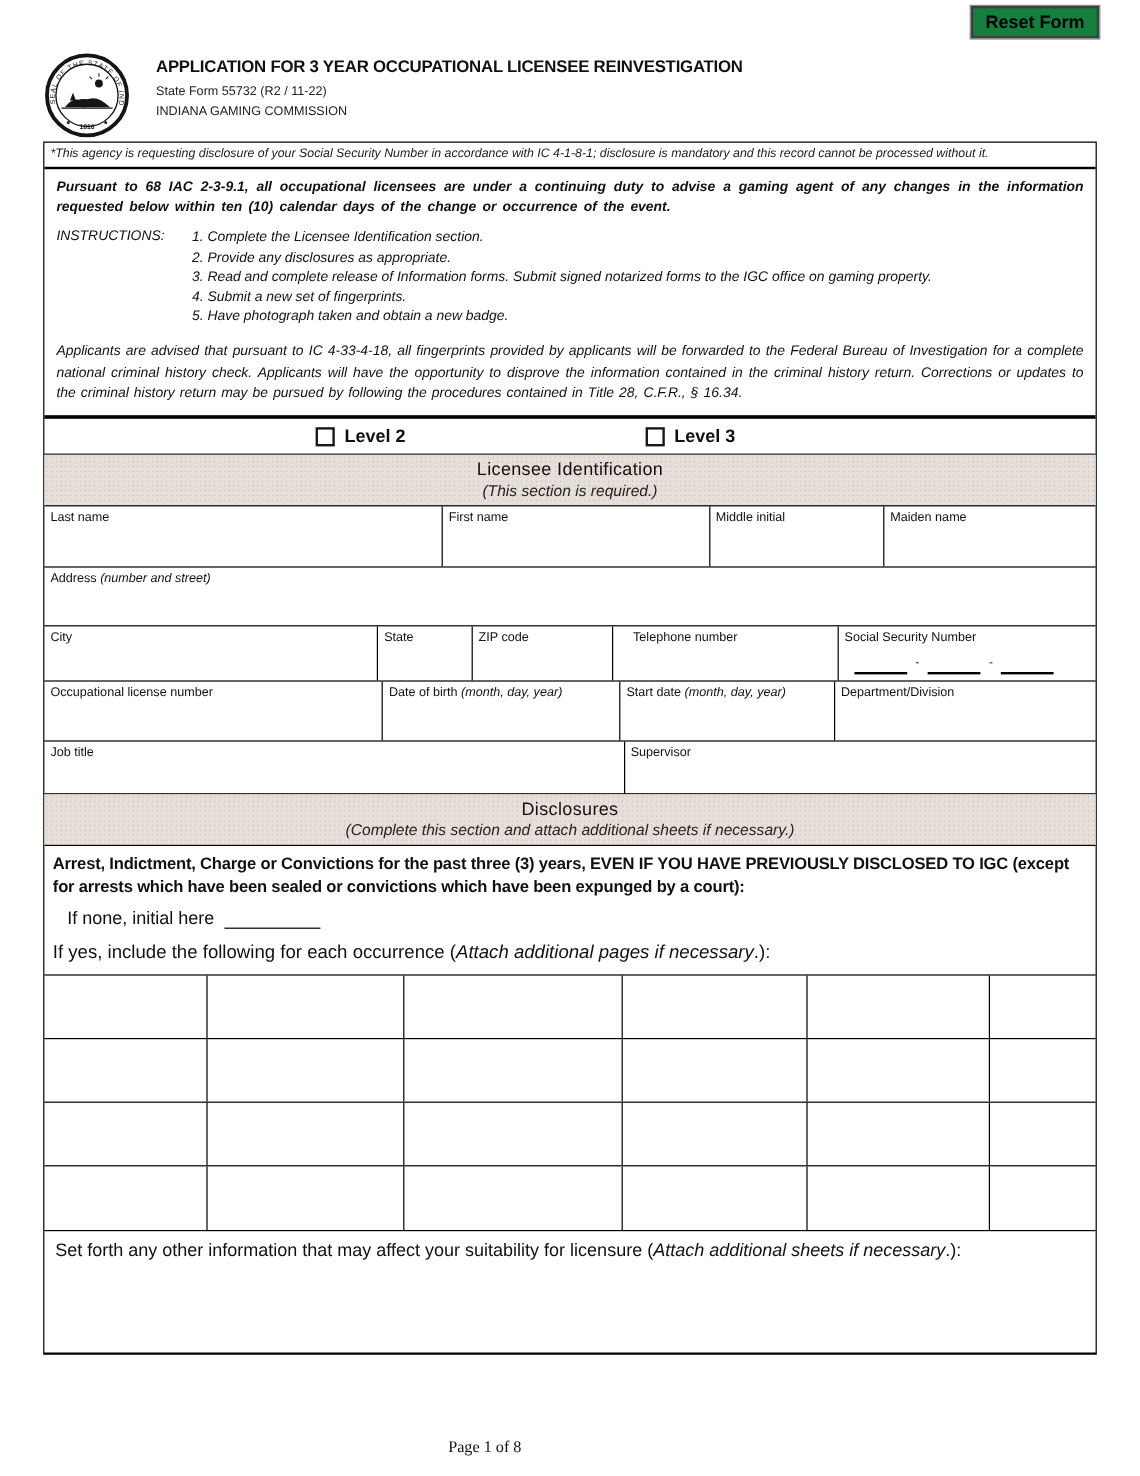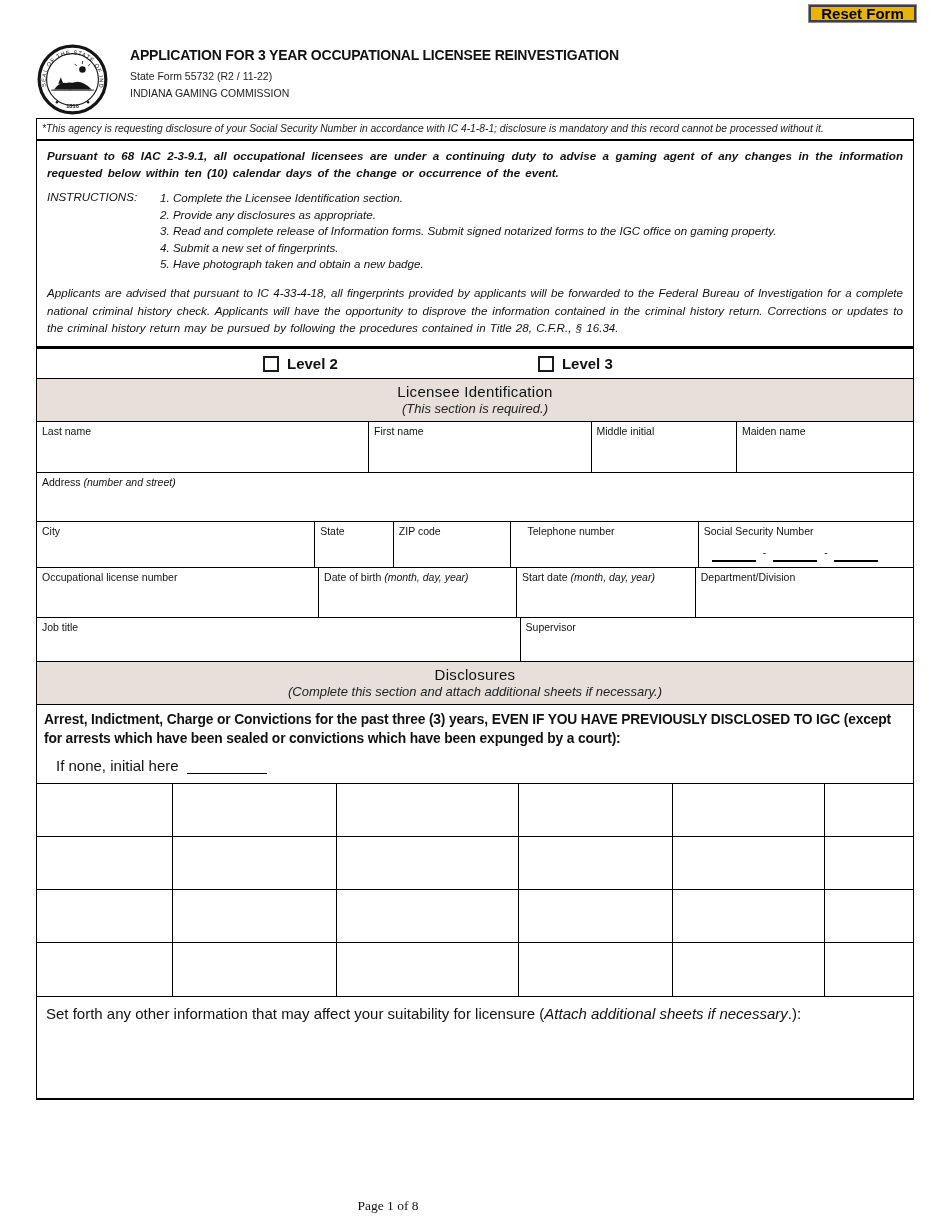--- a/index.html
+++ b/index.html
@@ -4,22 +4,22 @@
 <style>
   * { margin:0; padding:0; box-sizing:border-box; }
   html,body { background:#ffffff; }
   .page {
     position:relative; width:950px; height:1230px; background:#fff;
     font-family:"Liberation Sans", sans-serif; color:#111;
     overflow:hidden;
   }
   
   .reset-btn {
-    position:absolute; top:5px; left:809px; width:107px; height:17px;
-    background:#eab308; border:2px solid #3f3f3f; outline:1px solid #8a8a8a;
+    position:absolute; top:5px; left:809px; width:107px; height:27px;
+    background:#15803d; border:2px solid #3f3f3f; outline:1px solid #8a8a8a;
     font-family:"Liberation Sans", sans-serif; font-weight:bold; font-size:15px; color:#000;
     display:flex; align-items:center; justify-content:center; cursor:pointer;
   }
   
   .seal { position:absolute; top:44px; left:37px; width:71px; height:71px; }
   .hdr-text { position:absolute; top:47px; left:130px; width:680px; }
   .hdr-title { font-size:14px; font-weight:bold; letter-spacing:-0.2px; color:#111; }
   .hdr-meta { font-size:10.5px; margin-top:7px; color:#222; }
   .hdr-meta2 { font-size:10.5px; margin-top:5px; color:#222; }
   
@@ -69,21 +69,21 @@
   .trow { display:flex; border-bottom:1px solid #000; }
   .trow:last-child { border-bottom:none; }
   .tcell { border-right:1px solid #000; padding:2px 5px; font-size:10.5px; line-height:1.35; }
   .tcell:last-child { border-right:none; }
   .th-row { height:60px; } .td-row { height:53px; }
   .c1{width:15.5%;} .c2{width:18.8%;} .c3{width:20.7%;} .c4{width:17.6%;} .c5{width:17.4%;} .c6{width:10%;}
   
   .setforth { padding:7px 9px; font-size:15px; height:101px; line-height:1.35; }
   
   .footer {
-    position:absolute; top:1198px; left:0; width:776px; text-align:center;
+    position:absolute; top:1198px; left:16px; width:776px; text-align:center;
     font-family:"Liberation Serif", serif; font-size:13.5px; color:#111;
   }
 </style>
 </head>
 <body>
 
 <div class="page">
 
   <button class="reset-btn">Reset Form</button>
 
@@ -222,20 +222,23 @@
       <div class="sec-title">Disclosures</div>
       <div class="sec-sub">(Complete this section and attach additional sheets if necessary.)</div>
     </div>
 
     <div class="disc-box">
       <div class="arrest-heading">Arrest, Indictment, Charge or Convictions for the past three (3) years, EVEN IF YOU HAVE PREVIOUSLY DISCLOSED TO IGC (except for arrests which have been sealed or convictions which have been expunged by a court):</div>
       <div class="ifnone">
         <span>If none, initial here</span>
         <span class="initial-blank"></span>
       </div>
+      <div class="ifyes">
+        <span>If yes, include the following for each occurrence (</span><span class="it">Attach additional pages if necessary</span><span>.):</span>
+      </div>
     </div>
 
     <div class="atable">
       <div class="trow td-row">
         <div class="tcell c1"></div>
         <div class="tcell c2"></div>
         <div class="tcell c3"></div>
         <div class="tcell c4"></div>
         <div class="tcell c5"></div>
         <div class="tcell c6"></div>

